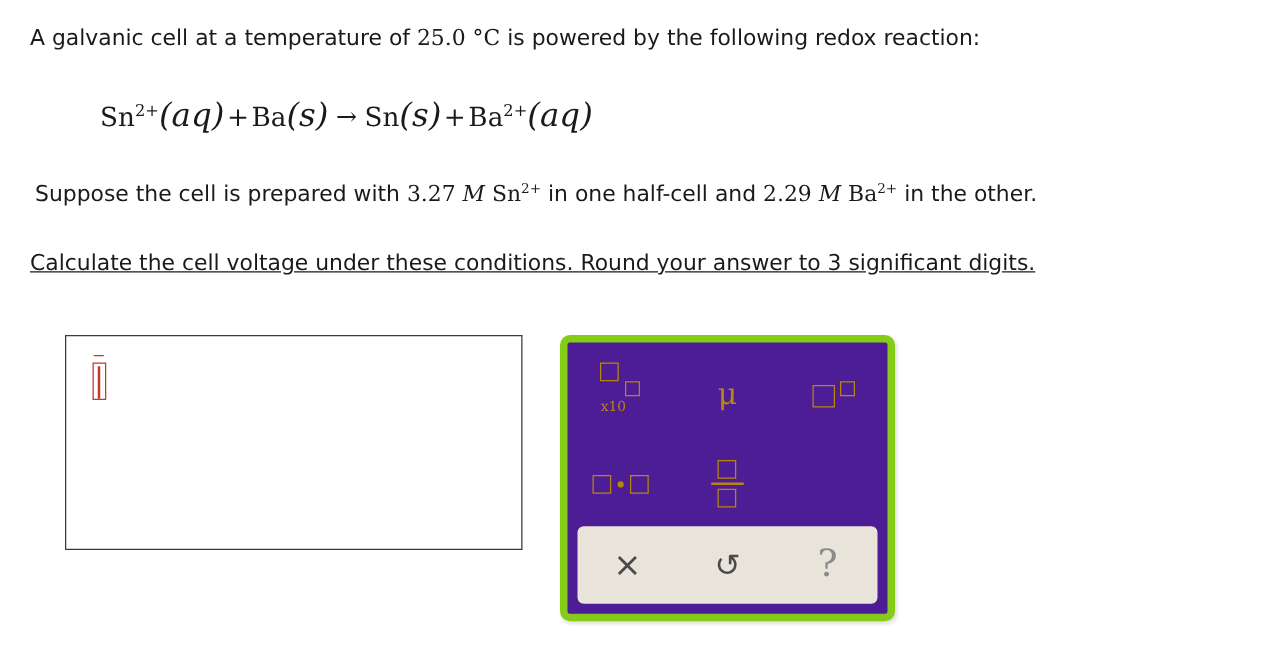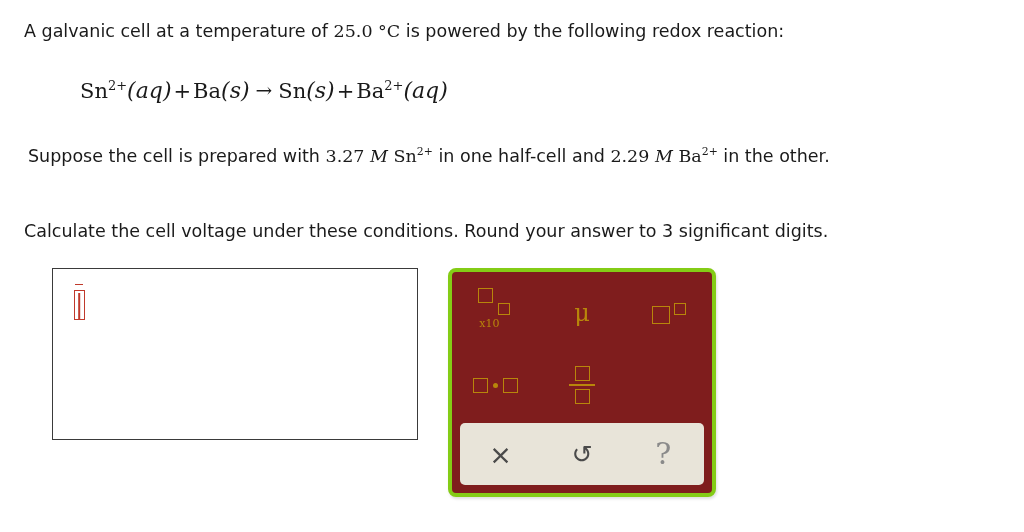--- a/index.html
+++ b/index.html
@@ -24,21 +24,21 @@
   
   .line {
     position: absolute;
     font-size: 17.5px;
     line-height: 1.35;
     color: #1a1a1a;
     white-space: nowrap;
   }
   #line-intro { left: 24px; top: 20px; }
   #line-suppose { left: 28px; top: 145px; }
-  #line-calc { left: 24px; top: 220px; }
+  #line-calc { left: 24px; top: 200px; text-decoration: underline; }
 
   .serif {
     font-family: "DejaVu Serif", serif;
   }
   .ital {
     font-family: "DejaVu Serif", serif;
     font-style: italic;
   }
   sup.chg {
     font-size: 0.62em;
@@ -50,21 +50,21 @@
   #equation {
     position: absolute;
     left: 80px;
     top: 78px;
     font-family: "DejaVu Serif", serif;
     font-size: 21px;
     white-space: nowrap;
     color: #1a1a1a;
   }
   #equation .paren {
-    font-size: 22px;
+    font-size: 26px;
   }
   #equation .arrow {
     font-size: 20px;
     padding: 0 6px;
     position: relative;
     top: -1px;
   }
   #equation .op {
     padding: 0 2px;
   }
@@ -121,23 +121,23 @@
     border-top: 1.3px solid #c0392b;
   }
 
   
   #palette {
     position: absolute;
     left: 448px;
     top: 268px;
     width: 268px;
     height: 229px;
-    border: 4px solid #84cc16;
+    border: 6px solid #84cc16;
     border-radius: 8px;
-    background: #7f1d1d;
+    background: #4c1d95;
     box-shadow: 1px 2px 3px rgba(0,0,0,0.13);
     box-sizing: border-box;
   }
   .pal-row {
     position: absolute;
     left: 0;
     width: 100%;
     height: 70px;
     display: flex;
     align-items: center;

